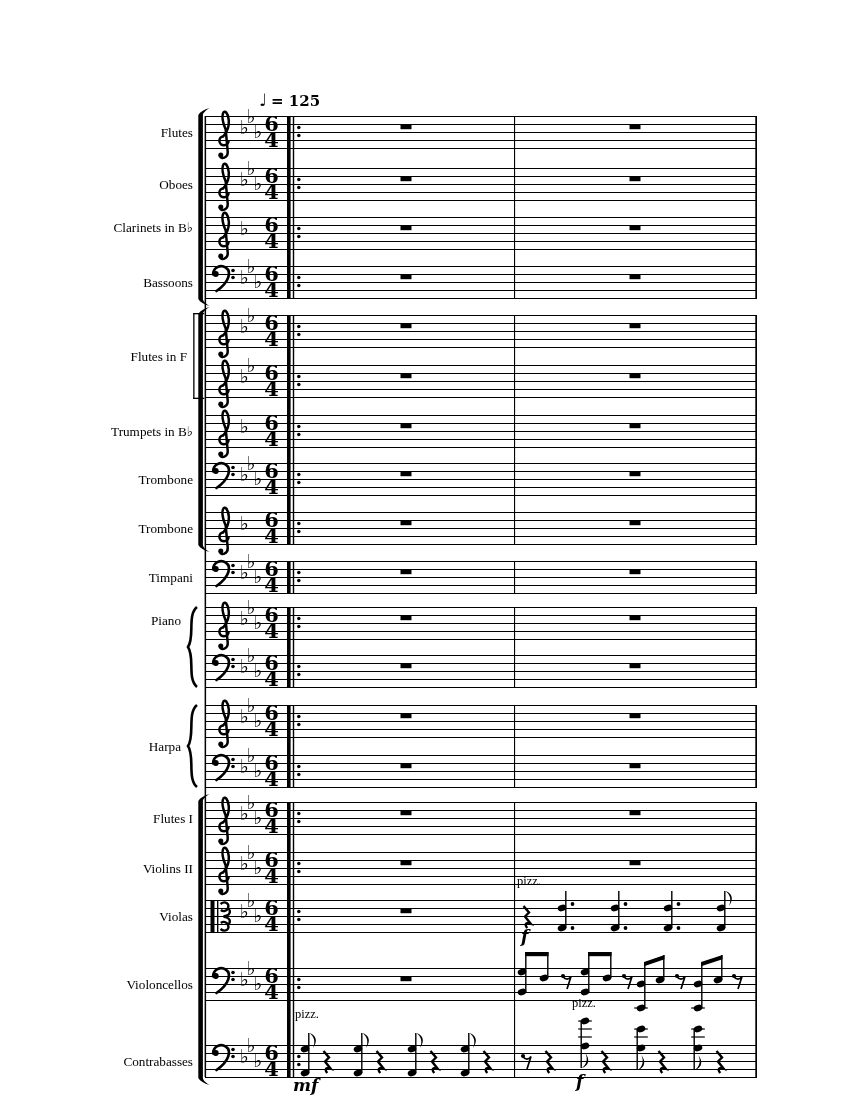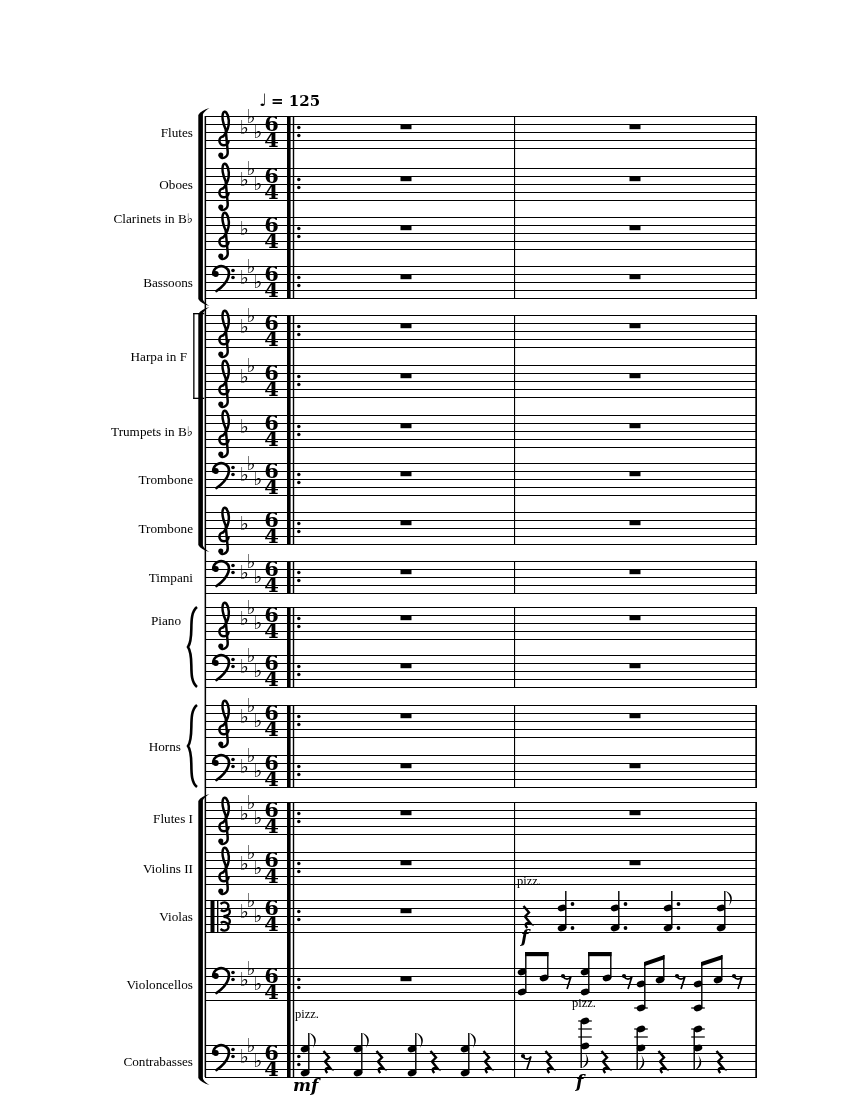--- a/index.html
+++ b/index.html
@@ -34,31 +34,31 @@
       <div class="flat" style="left: 246.8px; top: 107px;">♭</div>
       <div class="flat" style="left: 253.6px; top: 122px;">♭</div>
       <div class="ts" style="left: 263px; top: 115px;">6</div>
       <div class="ts" style="left: 263px; top: 131px;">4</div>
       <div class="label" style="right: 657px; top: 184.5px;">Oboes</div>
       <div class="flat" style="left: 240px; top: 170px;">♭</div>
       <div class="flat" style="left: 246.8px; top: 159px;">♭</div>
       <div class="flat" style="left: 253.6px; top: 174px;">♭</div>
       <div class="ts" style="left: 263px; top: 167px;">6</div>
       <div class="ts" style="left: 263px; top: 183px;">4</div>
-      <div class="label" style="right: 657px; top: 219px;">Clarinets in B♭</div>
+      <div class="label" style="right: 657px; top: 228px;">Clarinets in B♭</div>
       <div class="flat" style="left: 240px; top: 219px;">♭</div>
       <div class="ts" style="left: 263px; top: 216px;">6</div>
       <div class="ts" style="left: 263px; top: 232px;">4</div>
       <div class="label" style="right: 657px; top: 282.5px;">Bassoons</div>
       <div class="flat" style="left: 240px; top: 268px;">♭</div>
       <div class="flat" style="left: 246.8px; top: 257px;">♭</div>
       <div class="flat" style="left: 253.6px; top: 272px;">♭</div>
       <div class="ts" style="left: 263px; top: 265px;">6</div>
       <div class="ts" style="left: 263px; top: 281px;">4</div>
-      <div class="label" style="right: 663px; top: 356.5px;">Harpa in F</div>
+      <div class="label" style="right: 663px; top: 356.5px;">Flutes in F</div>
       <div class="flat" style="left: 240px; top: 317px;">♭</div>
       <div class="flat" style="left: 246.8px; top: 306px;">♭</div>
       <div class="ts" style="left: 263px; top: 314px;">6</div>
       <div class="ts" style="left: 263px; top: 330px;">4</div>
       <div class="flat" style="left: 240px; top: 367px;">♭</div>
       <div class="flat" style="left: 246.8px; top: 356px;">♭</div>
       <div class="ts" style="left: 263px; top: 364px;">6</div>
       <div class="ts" style="left: 263px; top: 380px;">4</div>
       <div class="label" style="right: 657px; top: 431.5px;">Trumpets in B♭</div>
       <div class="flat" style="left: 240px; top: 417px;">♭</div>
@@ -84,21 +84,21 @@
       <div class="flat" style="left: 240px; top: 609px;">♭</div>
       <div class="flat" style="left: 246.8px; top: 598px;">♭</div>
       <div class="flat" style="left: 253.6px; top: 613px;">♭</div>
       <div class="ts" style="left: 263px; top: 606px;">6</div>
       <div class="ts" style="left: 263px; top: 622px;">4</div>
       <div class="flat" style="left: 240px; top: 657px;">♭</div>
       <div class="flat" style="left: 246.8px; top: 646px;">♭</div>
       <div class="flat" style="left: 253.6px; top: 661px;">♭</div>
       <div class="ts" style="left: 263px; top: 654px;">6</div>
       <div class="ts" style="left: 263px; top: 670px;">4</div>
-      <div class="label" style="right: 669px; top: 746.5px;">Horns</div>
+      <div class="label" style="right: 669px; top: 746.5px;">Harpa</div>
       <div class="flat" style="left: 240px; top: 707px;">♭</div>
       <div class="flat" style="left: 246.8px; top: 696px;">♭</div>
       <div class="flat" style="left: 253.6px; top: 711px;">♭</div>
       <div class="ts" style="left: 263px; top: 704px;">6</div>
       <div class="ts" style="left: 263px; top: 720px;">4</div>
       <div class="flat" style="left: 240px; top: 757px;">♭</div>
       <div class="flat" style="left: 246.8px; top: 746px;">♭</div>
       <div class="flat" style="left: 253.6px; top: 761px;">♭</div>
       <div class="ts" style="left: 263px; top: 754px;">6</div>
       <div class="ts" style="left: 263px; top: 770px;">4</div>

